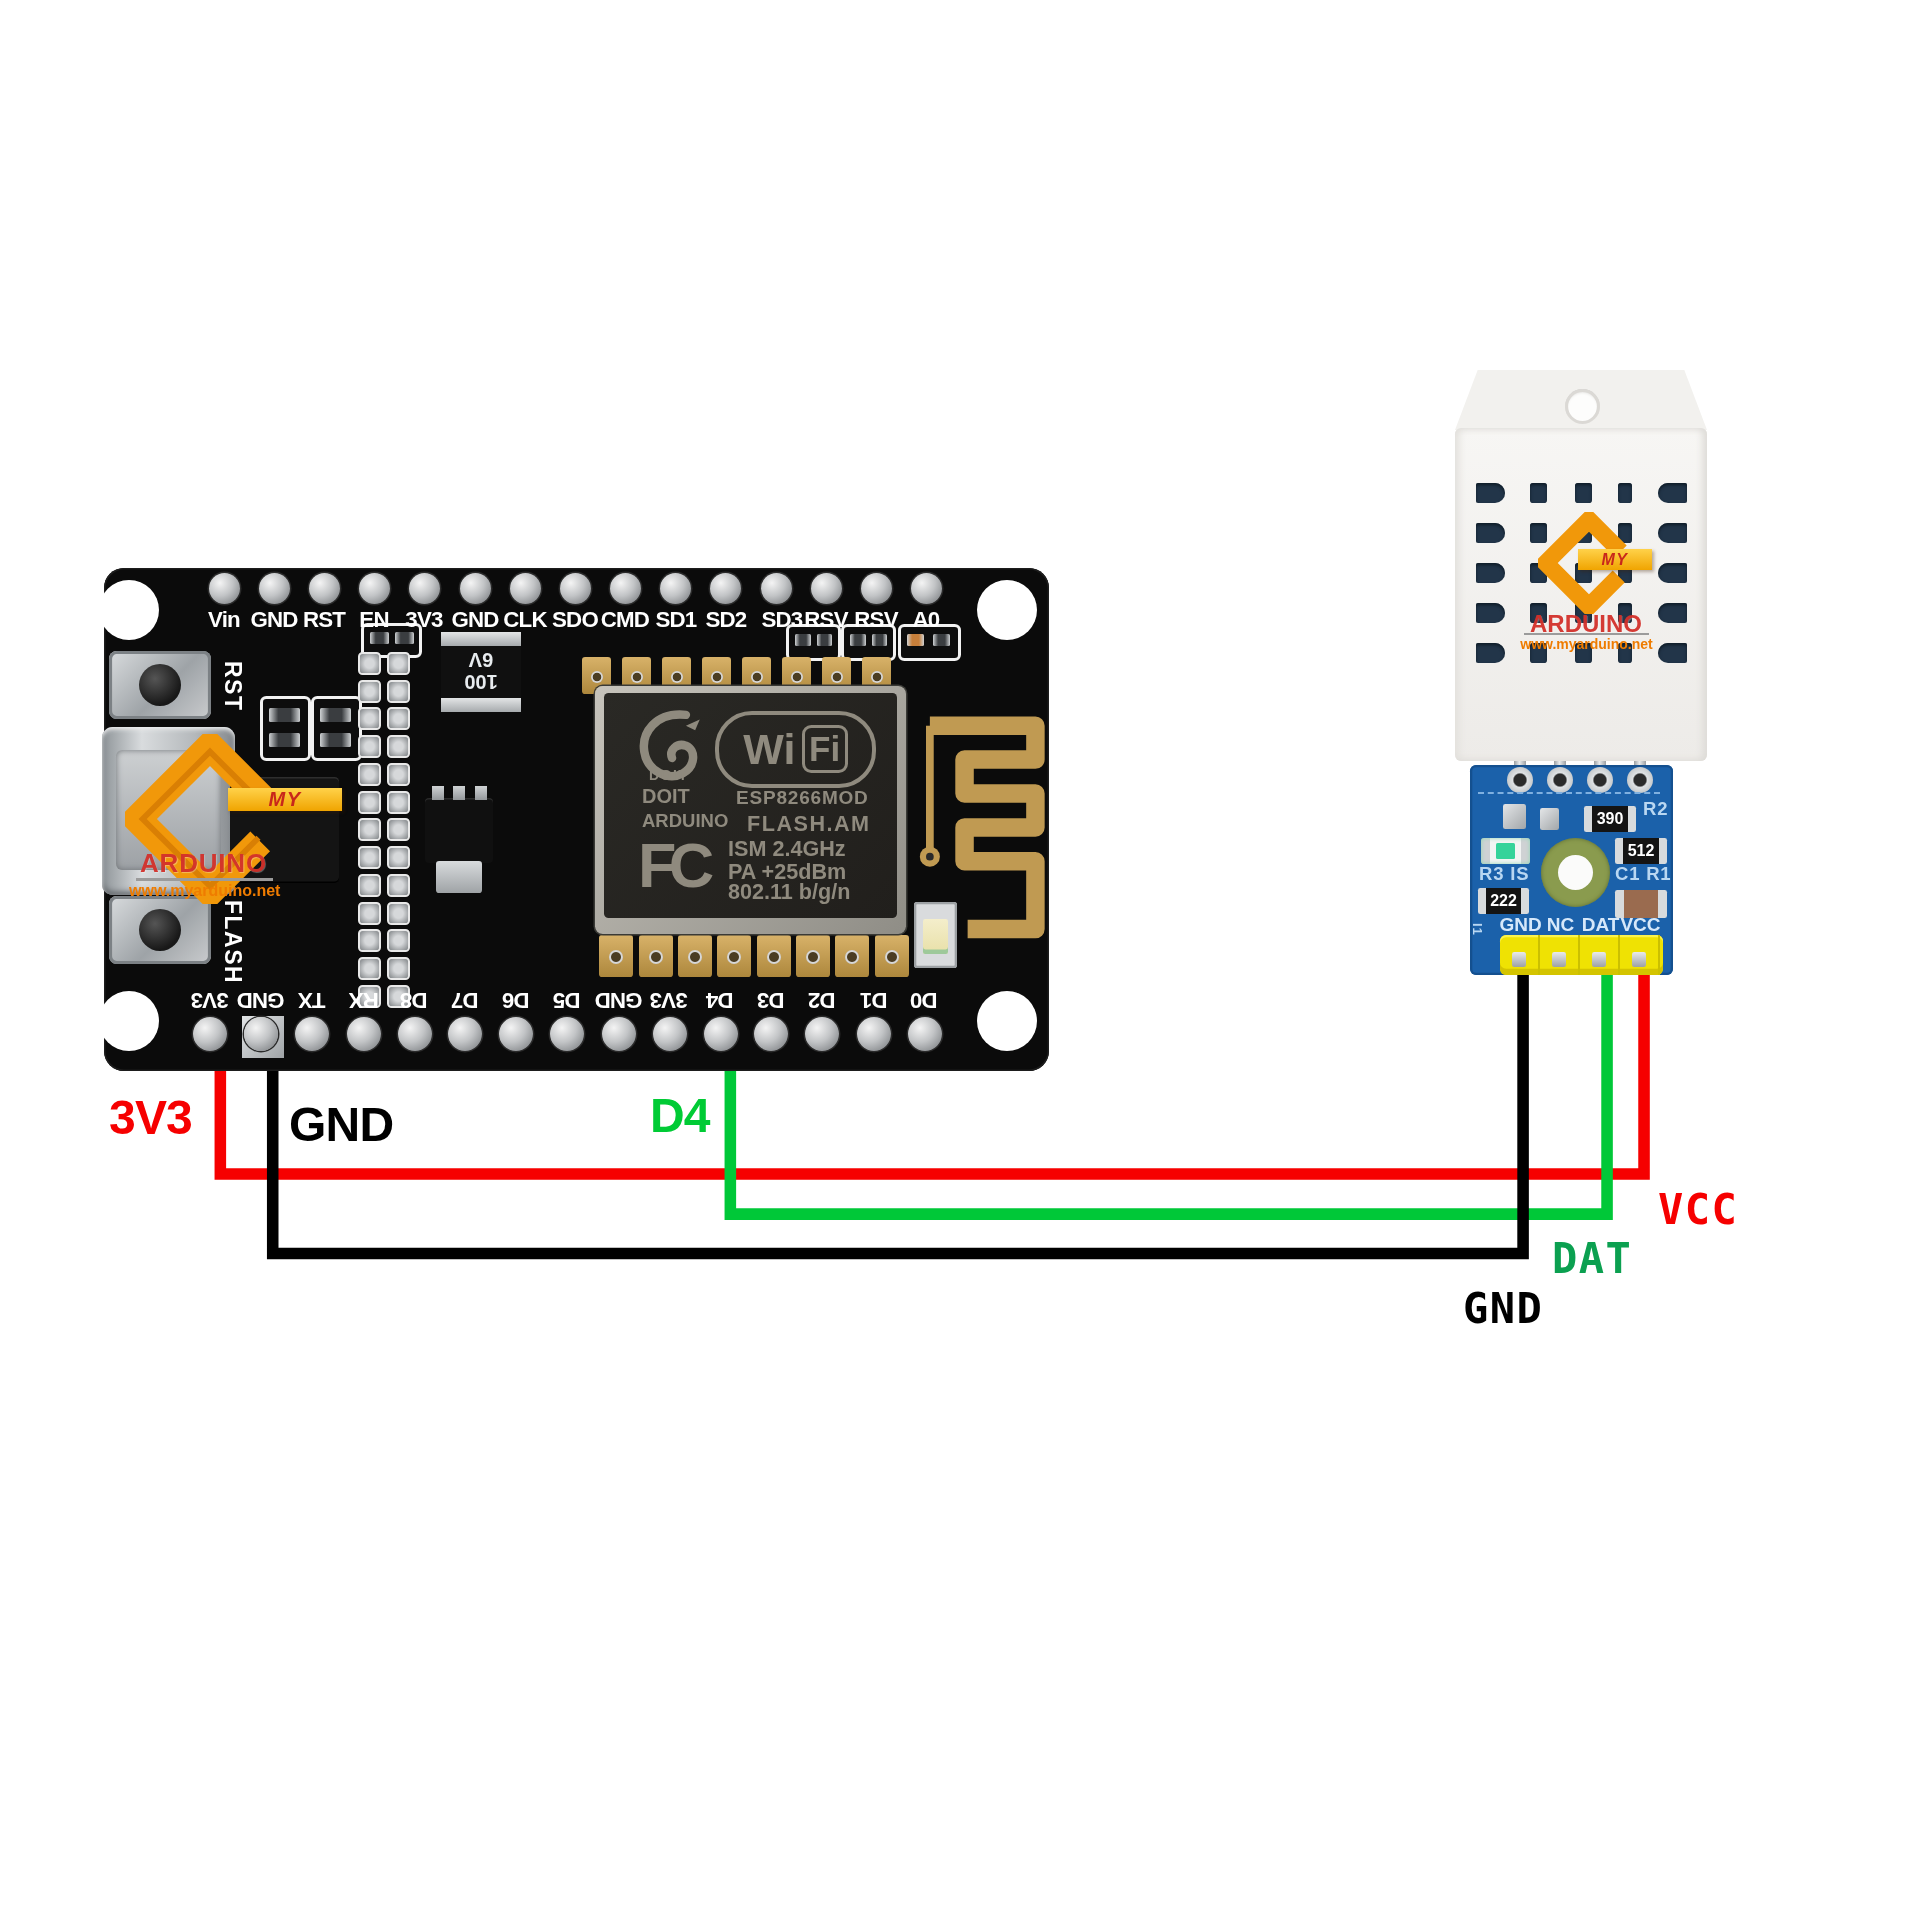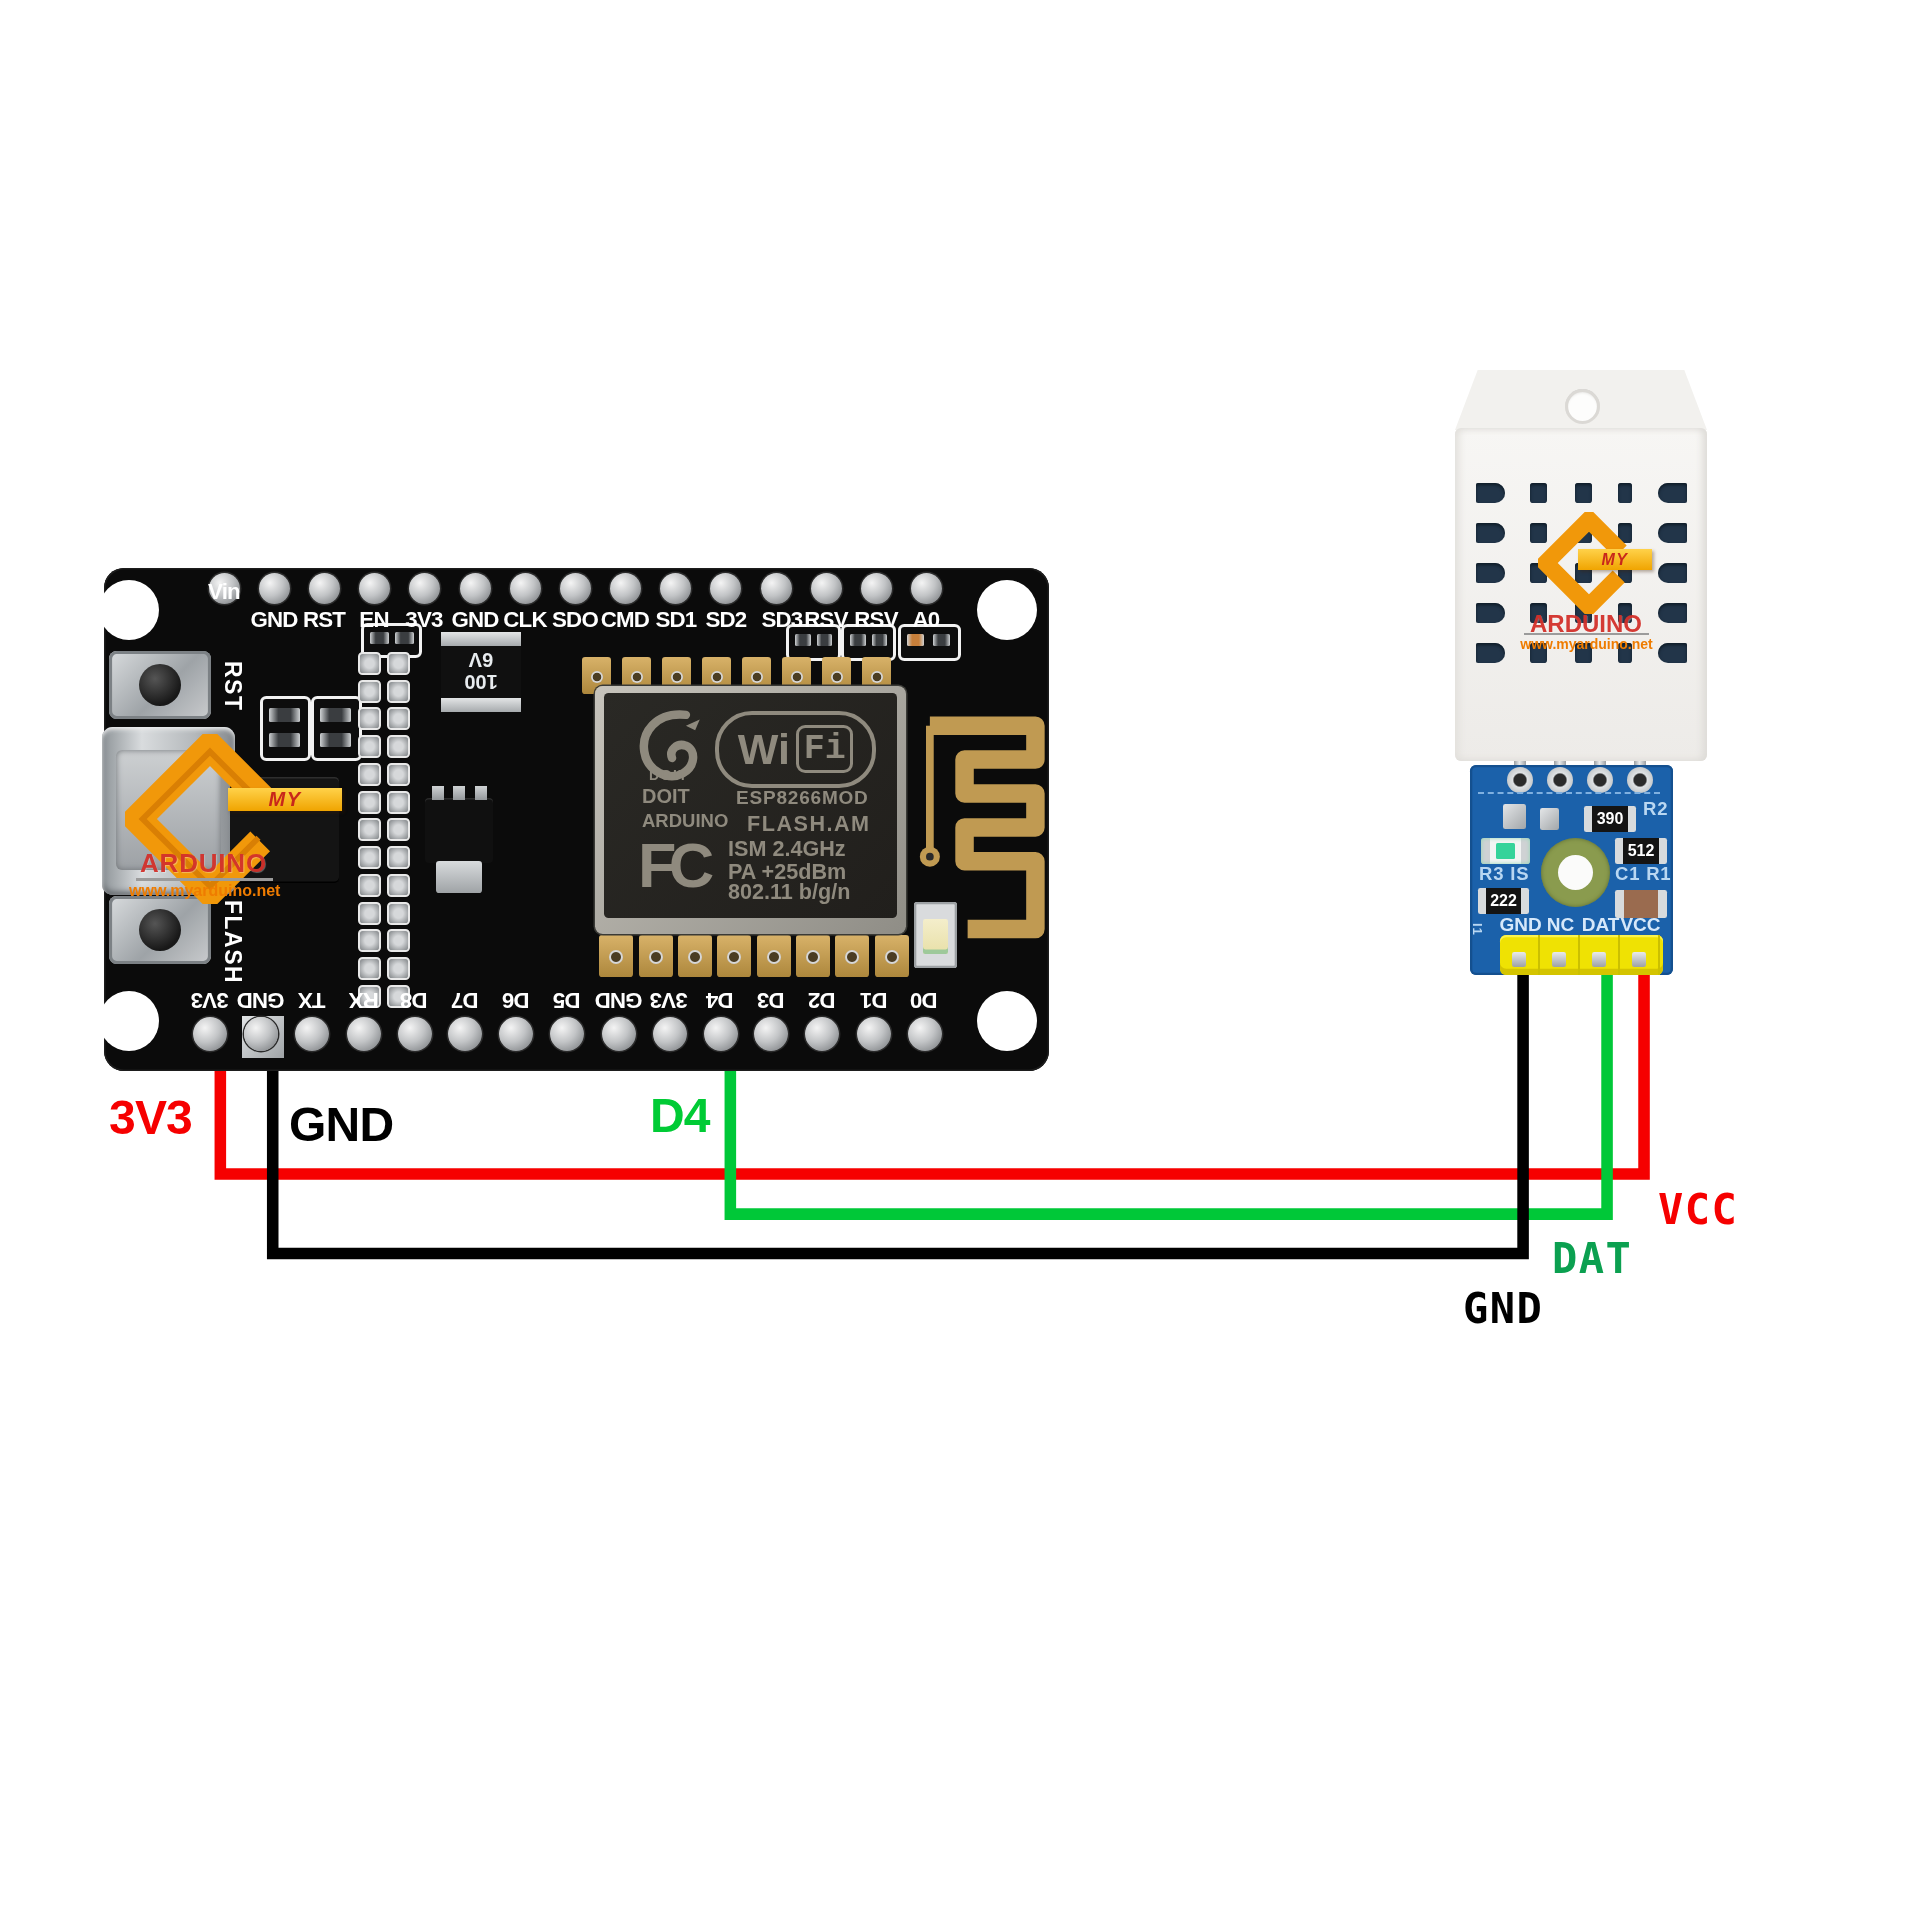--- a/index.html
+++ b/index.html
@@ -49,21 +49,21 @@
           background:linear-gradient(135deg,#c7c4bc,#8f8d86);box-shadow:0 0 0 1.5px #3a3a36;}
   .plate{position:absolute;left:604px;top:693px;width:293px;height:225px;border-radius:4.6px;
          background:linear-gradient(135deg,#2a2925,#211f1c);color:#8f8a7e;}
   .mtext{position:absolute;color:#8f8a7e;font-weight:bold;}
   .goldpad{position:absolute;background:linear-gradient(180deg,#d8b269,#ad873c);border-radius:3.1px;}
   .goldhole{position:absolute;border-radius:50%;background:radial-gradient(circle,#4a3c22 45%,#d9d9d9 55%,#bdbfc1);}
   .wifibox{position:absolute;left:715px;top:711px;width:153px;height:69px;border:4.6px solid #8f8a7e;
            border-radius:37px;display:flex;align-items:center;justify-content:center;gap:6.2px;}
   .wifibox .wi{font-size:43px;font-weight:bold;color:#8f8a7e;}
   .wifibox .fi{font-size:35px;font-weight:bold;color:#8f8a7e;border:3.9px solid #8f8a7e;border-radius:9.2px;
-               padding:0 4.6px;line-height:42px;font-family:Liberation Mono, monospace;}
+               padding:0 4.6px;line-height:42px;}
   .ledbox{position:absolute;left:914px;top:902px;width:43px;height:66px;background:#d9dbdd;border-radius:3.1px;
           box-shadow:inset 0 0 0 2.3px #9da1a4;}
   .ledchip{position:absolute;left:9.2px;top:17px;width:25px;height:35px;border-radius:2.3px;
           background:linear-gradient(180deg,#f4eecb,#e8e0a8);box-shadow:inset 0 -4.6px 0 #9ec99a;}
   
   .wm-bar{position:absolute;background:linear-gradient(180deg,#ffd24a,#f0a400);display:flex;align-items:center;
           justify-content:center;box-shadow:1.5px 2.3px 3.1px rgba(60,30,0,.35);}
   .wm-my{color:#c8271b;font-weight:bold;font-style:italic;letter-spacing:1.5px;}
   .wm-arduino{position:absolute;color:#d3312b;font-weight:bold;text-align:center;opacity:.95;
               text-shadow:0.8px 0.8px 0.8px rgba(255,255,255,.35);}
@@ -113,21 +113,21 @@
 
   <div class="abs board">
     <div class="hole" style="left:-4.6px;top:12.3px"></div>
     <div class="hole" style="left:873px;top:12.3px"></div>
     <div class="hole" style="left:-4.6px;top:423px"></div>
     <div class="hole" style="left:873px;top:423px"></div>
   </div>
 
   <div id="top-pins">
       <div class="pad" style="left:209px;top:573px;z-index:3"></div>
-          <div class="pinlbl" style="left:198px;top:580px;z-index:3">Vin</div>
+          <div class="pinlbl" style="left:198px;top:608px;z-index:3">Vin</div>
       <div class="pad" style="left:259px;top:573px;z-index:3"></div>
           <div class="pinlbl" style="left:248px;top:608px;z-index:3">GND</div>
       <div class="pad" style="left:309px;top:573px;z-index:3"></div>
           <div class="pinlbl" style="left:298px;top:608px;z-index:3">RST</div>
       <div class="pad" style="left:359px;top:573px;z-index:3"></div>
           <div class="pinlbl" style="left:348px;top:608px;z-index:3">EN</div>
       <div class="pad" style="left:409px;top:573px;z-index:3"></div>
           <div class="pinlbl" style="left:398px;top:608px;z-index:3">3V3</div>
       <div class="pad" style="left:460px;top:573px;z-index:3"></div>
           <div class="pinlbl" style="left:449px;top:608px;z-index:3">GND</div>

